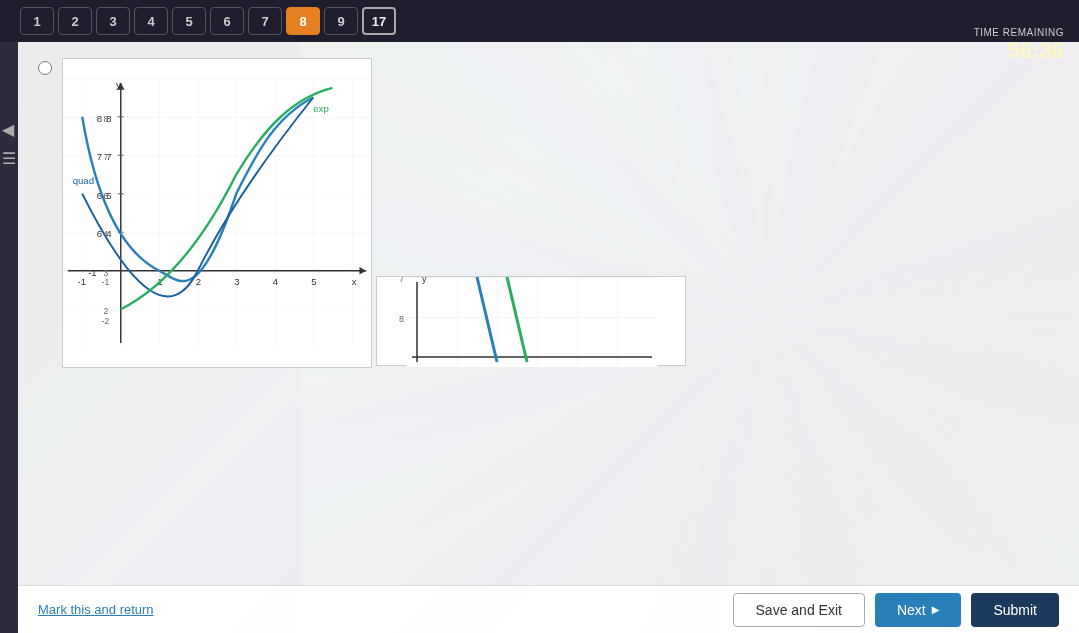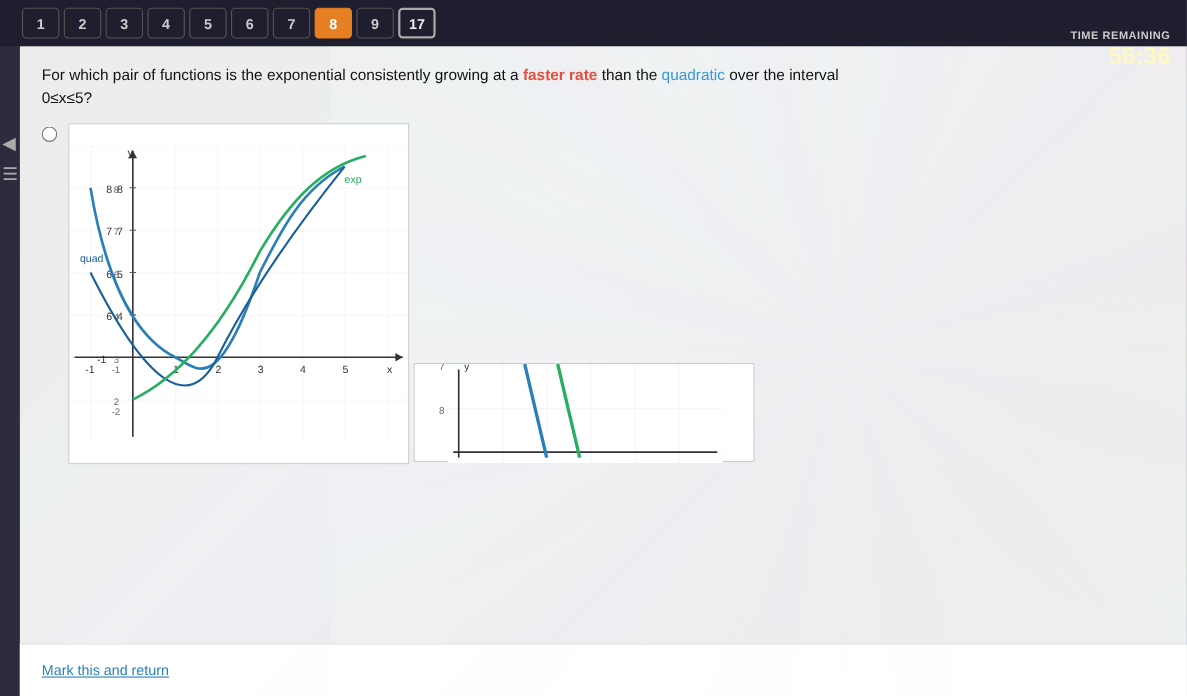--- a/index.html
+++ b/index.html
@@ -114,21 +114,21 @@
     }
 
     .timer-section {
       text-align: right;
       padding-right: 15px;
       color: white;
     }
 
     .timer-label {
       font-size: 10px;
-      font-weight: bold;
+      font-weight: normal;
       letter-spacing: 0.5px;
       color: #ccc;
       margin-top: 48px;
     }
 
     .timer-value {
       font-size: 22px;
       font-weight: bold;
       color: #fef9c3;
     }
@@ -296,23 +296,20 @@
     <div class="q-tab">9</div>
     <div class="q-tab current">17</div>
   </div>
   <div class="timer-section">
     <div class="timer-label">TIME REMAINING</div>
     <div class="timer-value">56:36</div>
   </div>
 </div>
 
 <div class="main-content">
-  <p class="question-text">
-    For which pair of functions is the exponential consistently growing at a <span class="faster">faster rate</span> than the <span class="quadratic">quadratic</span> over the interval<br>0≤x≤5?
-  </p>
 
   <div class="option-row">
     <input type="radio" class="option-radio" name="answer" style="">
     <div>
       
       <div class="graph-container">
         <svg class="graph-svg" viewBox="-60 -200 320 280">
 
           <defs>
             <pattern id="grid" width="40" height="40" patternUnits="userSpaceOnUse">
@@ -390,13 +387,18 @@
           <path d="M 60,-80 L 80,5" fill="none" stroke="#2980b9" stroke-width="3"></path>
           <path d="M 90,-80 L 110,5" fill="none" stroke="#27ae60" stroke-width="3"></path>
         </svg>
       </div>
     </div>
   </div>
 </div>
 
 <div class="bottom-bar">
   <span class="mark-return-link">Mark this and return</span>
+  <div class="bottom-buttons">
+    <button class="btn-save">Save and Exit</button>
+    <button class="btn-next">Next</button>
+    <button class="btn-submit">Submit</button>
+  </div>
 </div>
 
 </body></html>

